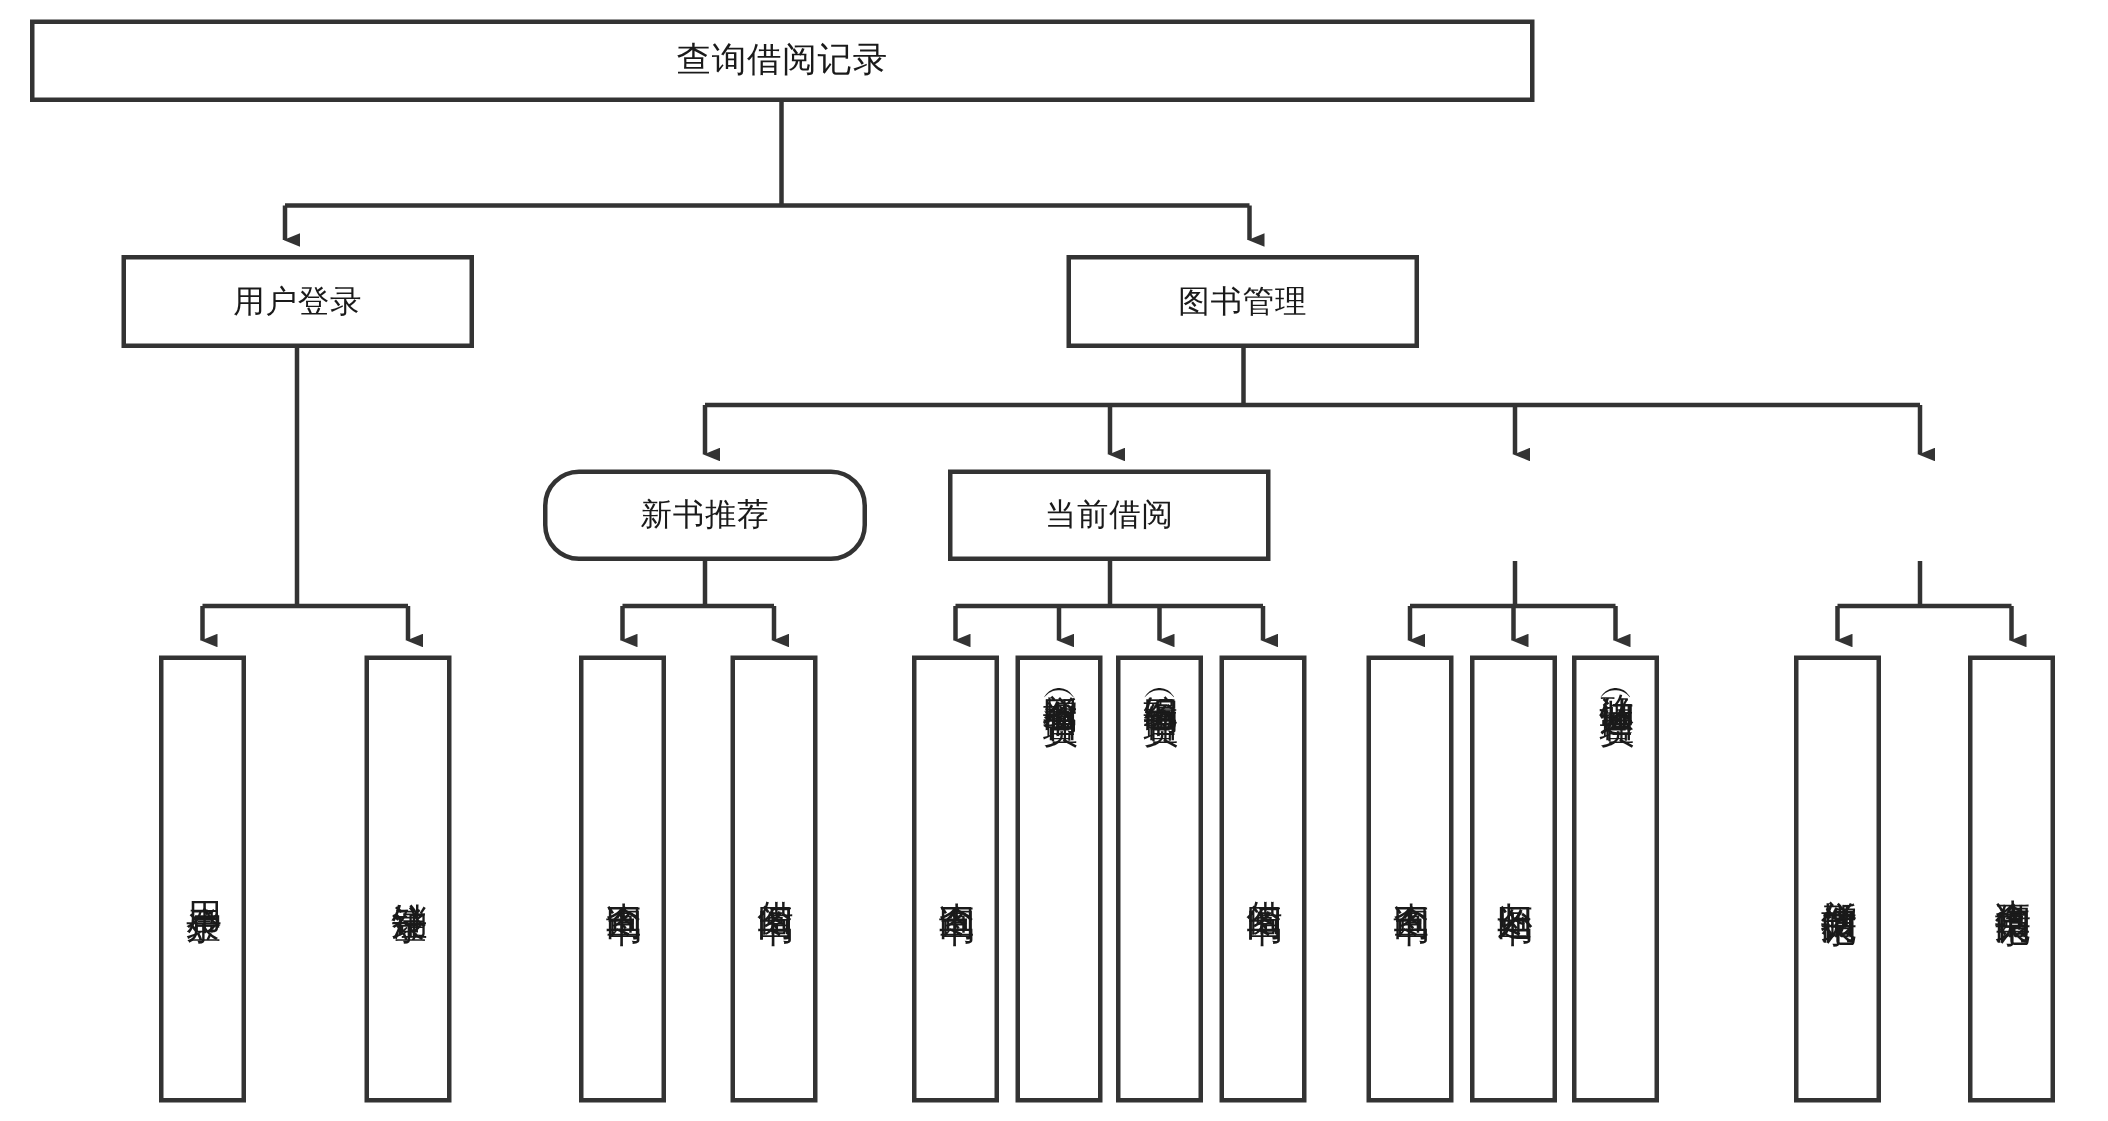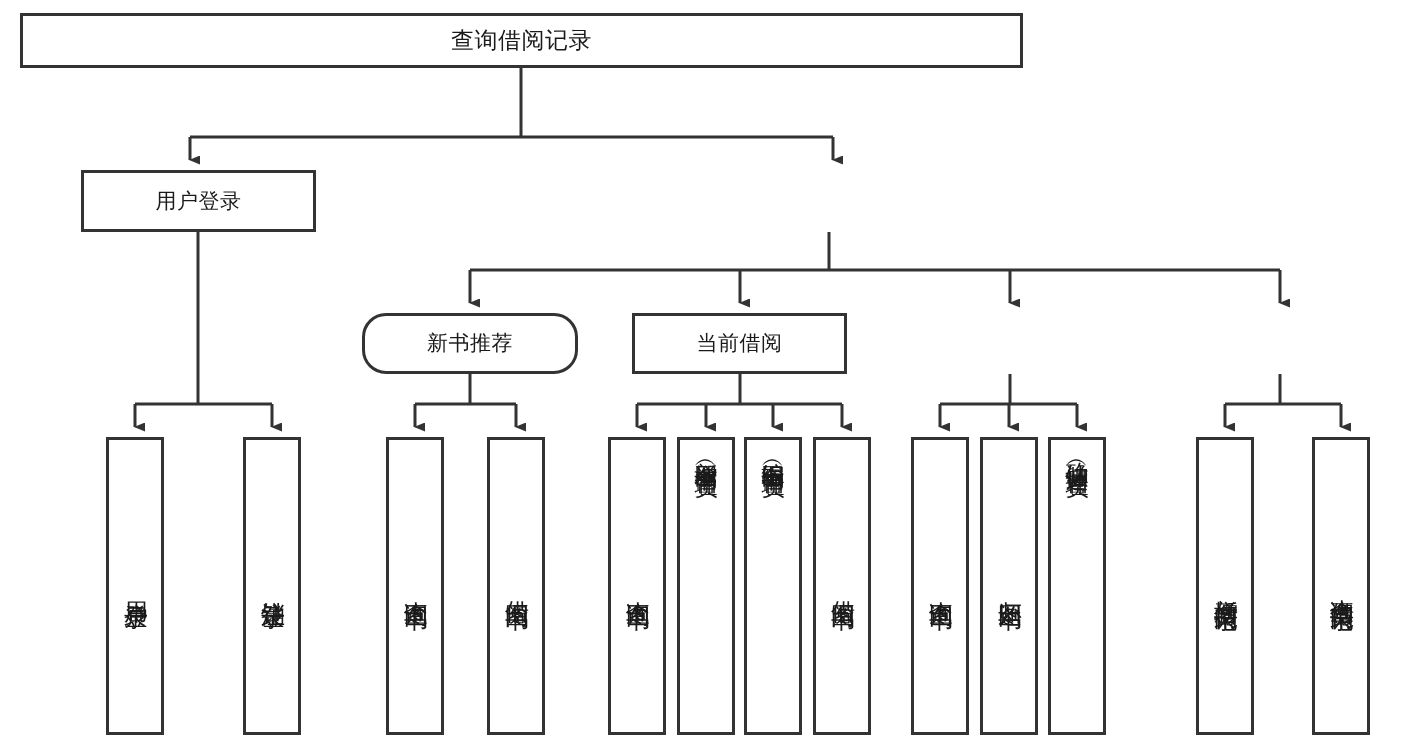--- a/index.html
+++ b/index.html
@@ -154,20 +154,23 @@
     </g>
   </svg>
 
   <div class="node root">
     <span class="label">查询借阅记录</span>
   </div>
 
   <div class="node lvl2 n-login">
     <span class="label">用户登录</span>
   </div>
+  <div class="node lvl2 n-bookmgr">
+    <span class="label">图书管理</span>
+  </div>
 
   <div class="node lvl3 n-newbook">
     <span class="label">新书推荐</span>
   </div>
   <div class="node lvl3 n-borrow">
     <span class="label">当前借阅</span>
   </div>
 
   <div class="node leaf mid lf-1">
     <span class="label">用户登录</span>

